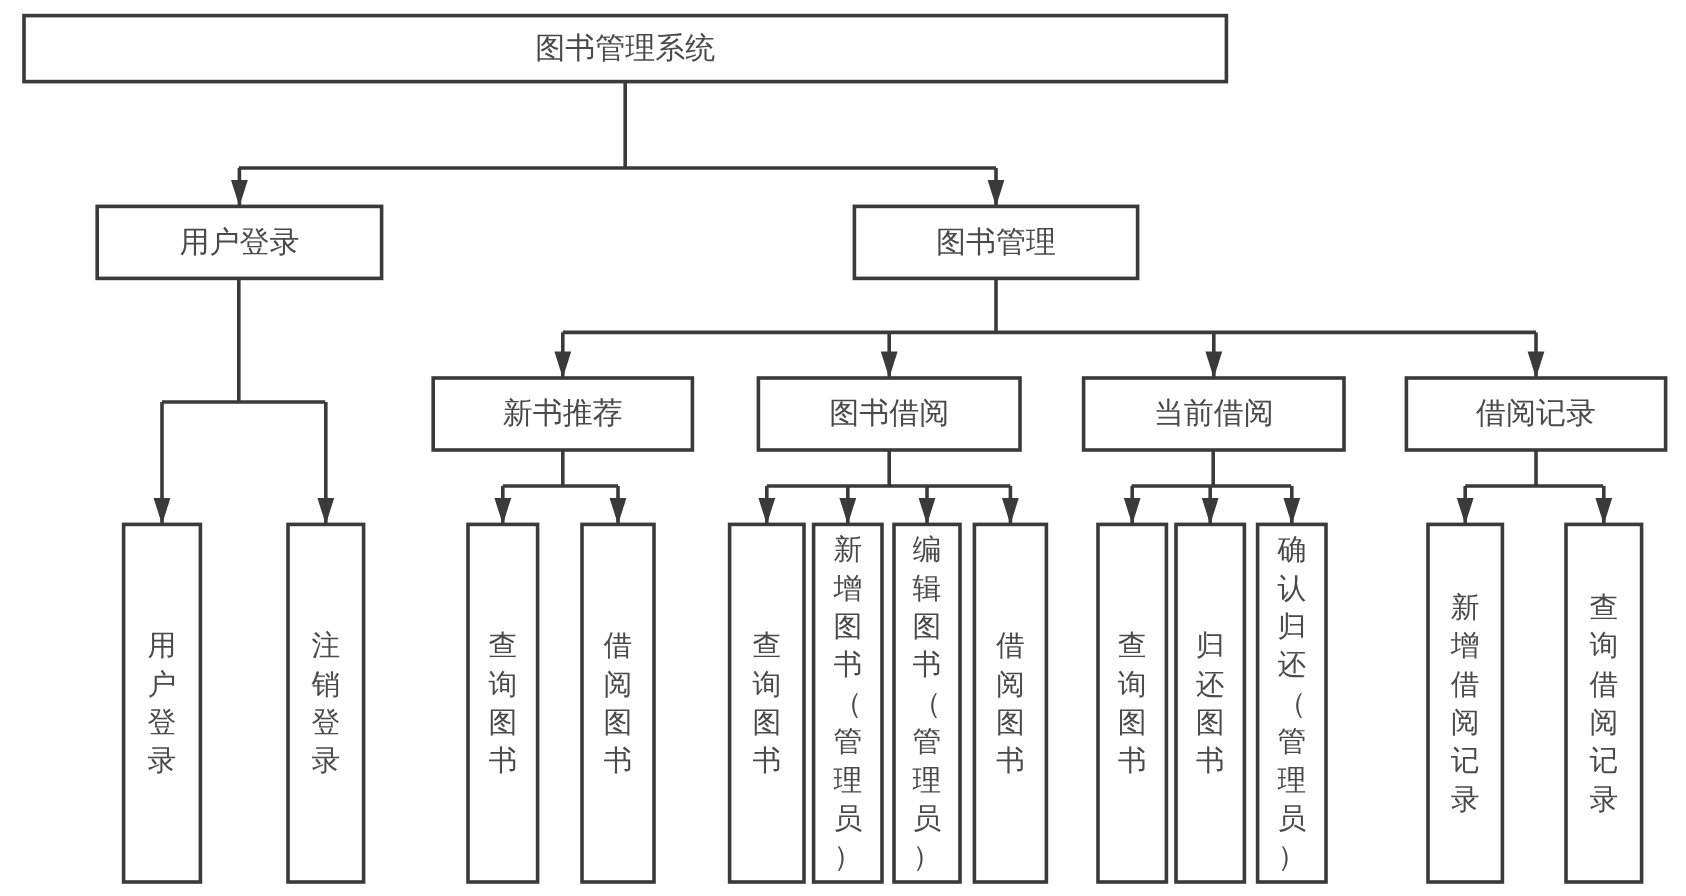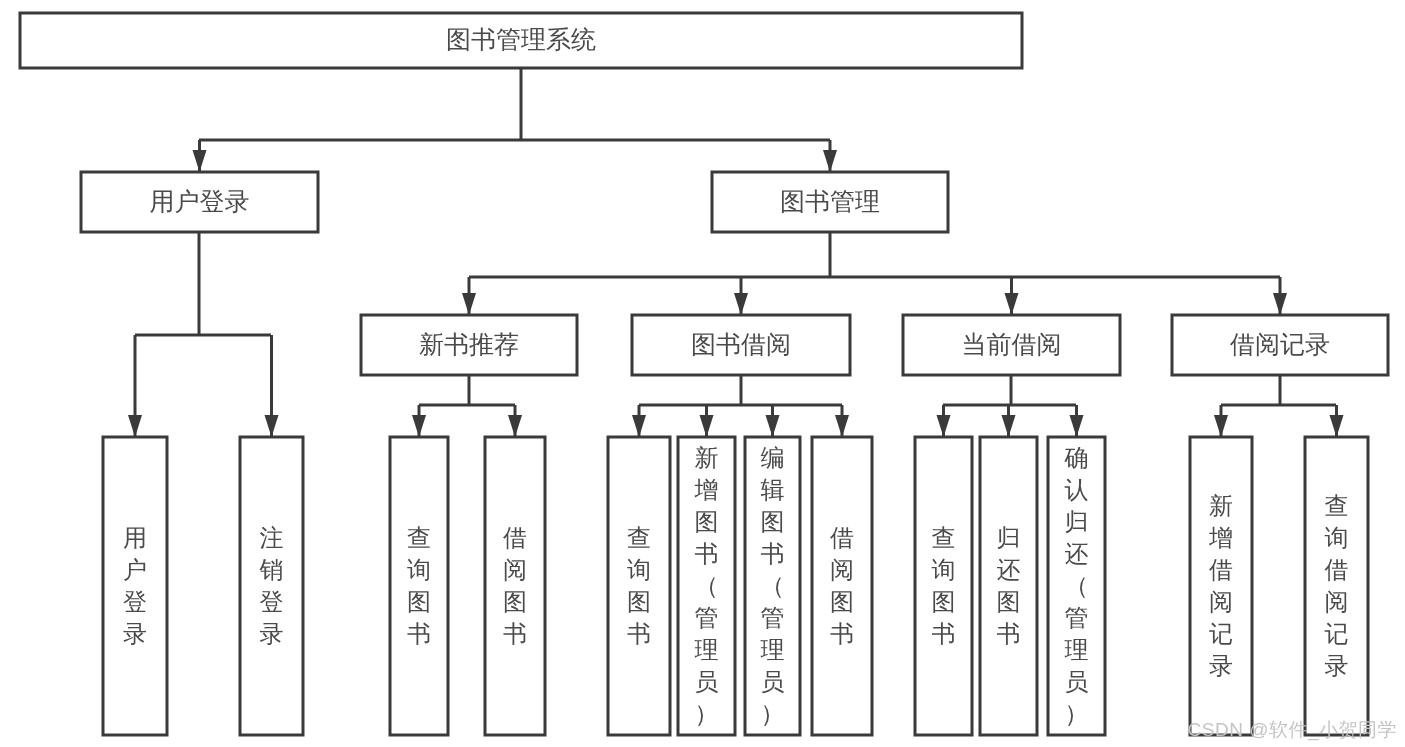--- a/index.html
+++ b/index.html
@@ -214,14 +214,13 @@
         <g>
           <rect x="1190" y="437" width="62" height="298" class="box"></rect>
           <text x="1221" y="514" class="lbl-v"><tspan x="1221" dy="0">新</tspan><tspan x="1221" dy="32">增</tspan><tspan x="1221" dy="32">借</tspan><tspan x="1221" dy="32">阅</tspan><tspan x="1221" dy="32">记</tspan><tspan x="1221" dy="32">录</tspan></text>
         </g>
         <g>
           <rect x="1305" y="437" width="63" height="298" class="box"></rect>
           <text x="1336.5" y="514" class="lbl-v"><tspan x="1336.5" dy="0">查</tspan><tspan x="1336.5" dy="32">询</tspan><tspan x="1336.5" dy="32">借</tspan><tspan x="1336.5" dy="32">阅</tspan><tspan x="1336.5" dy="32">记</tspan><tspan x="1336.5" dy="32">录</tspan></text>
         </g>
       </g>
   </svg>
-  <div class="watermark">CSDN @软件_小贺同学</div>
 </div>
 
 </body></html>

